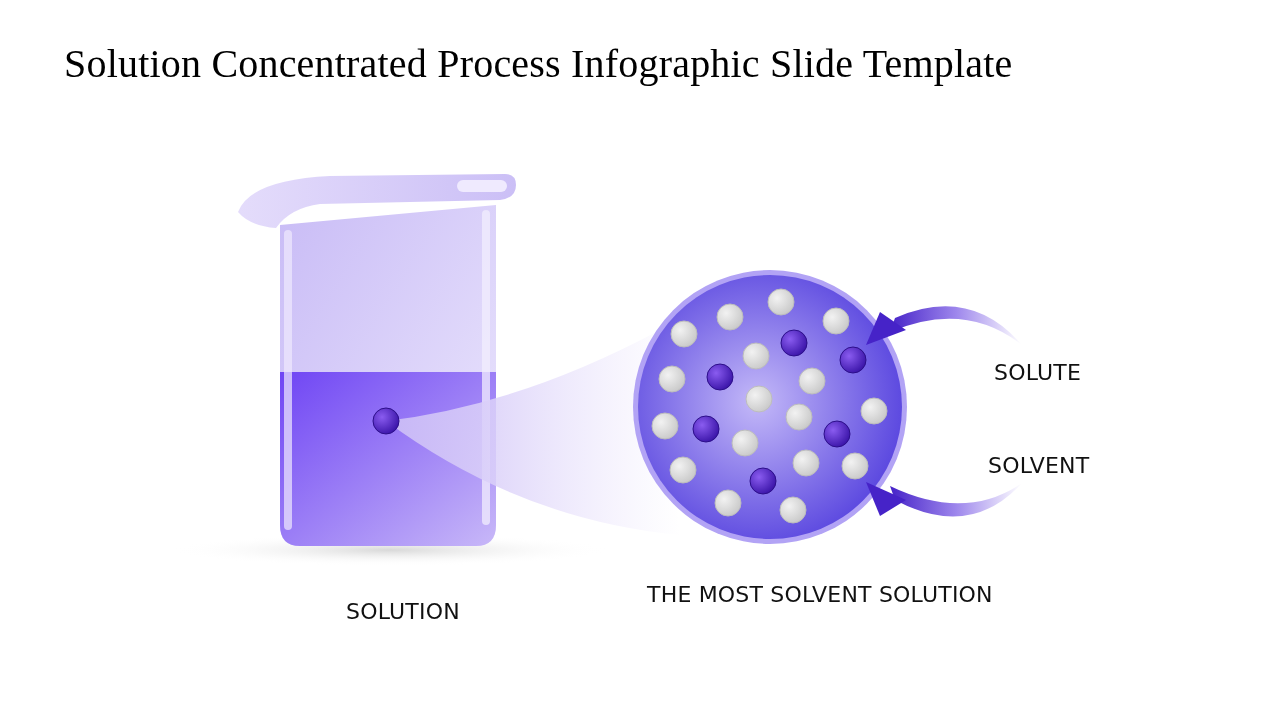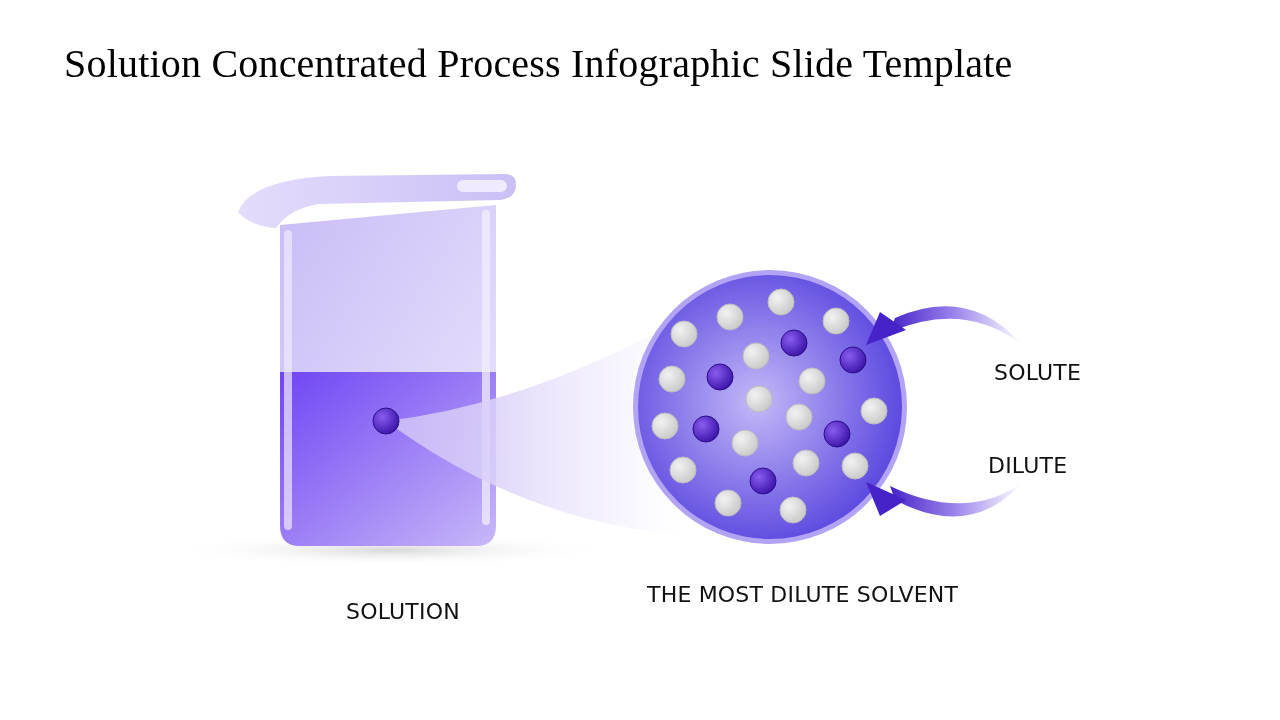--- a/index.html
+++ b/index.html
@@ -100,15 +100,15 @@
     <path d="M1022 345 Q970 285 895 318 L890 332 Q965 300 1022 345 Z" fill="url(#arr1)"></path>
     <polygon points="866,345 880,312 906,330" fill="#4623c8"></polygon>
   </g>
   <g>
     <path d="M1022 483 Q970 540 895 500 L890 486 Q965 522 1022 483 Z" fill="url(#arr1)"></path>
     <polygon points="866,482 880,516 906,500" fill="#4623c8"></polygon>
   </g>
 </svg>
 
 <div class="lbl" style="left:346px; top:599px;">SOLUTION</div>
-<div class="lbl" style="left:647px; top:582px;">THE MOST DILUTE SOLVENT</div>
+<div class="lbl" style="left:647px; top:582px;">THE MOST SOLVENT SOLUTION</div>
 <div class="lbl" style="left:994px; top:360px;">SOLUTE</div>
-<div class="lbl" style="left:988px; top:453px;">DILUTE</div>
+<div class="lbl" style="left:988px; top:453px;">SOLVENT</div>
 
 </body></html>

